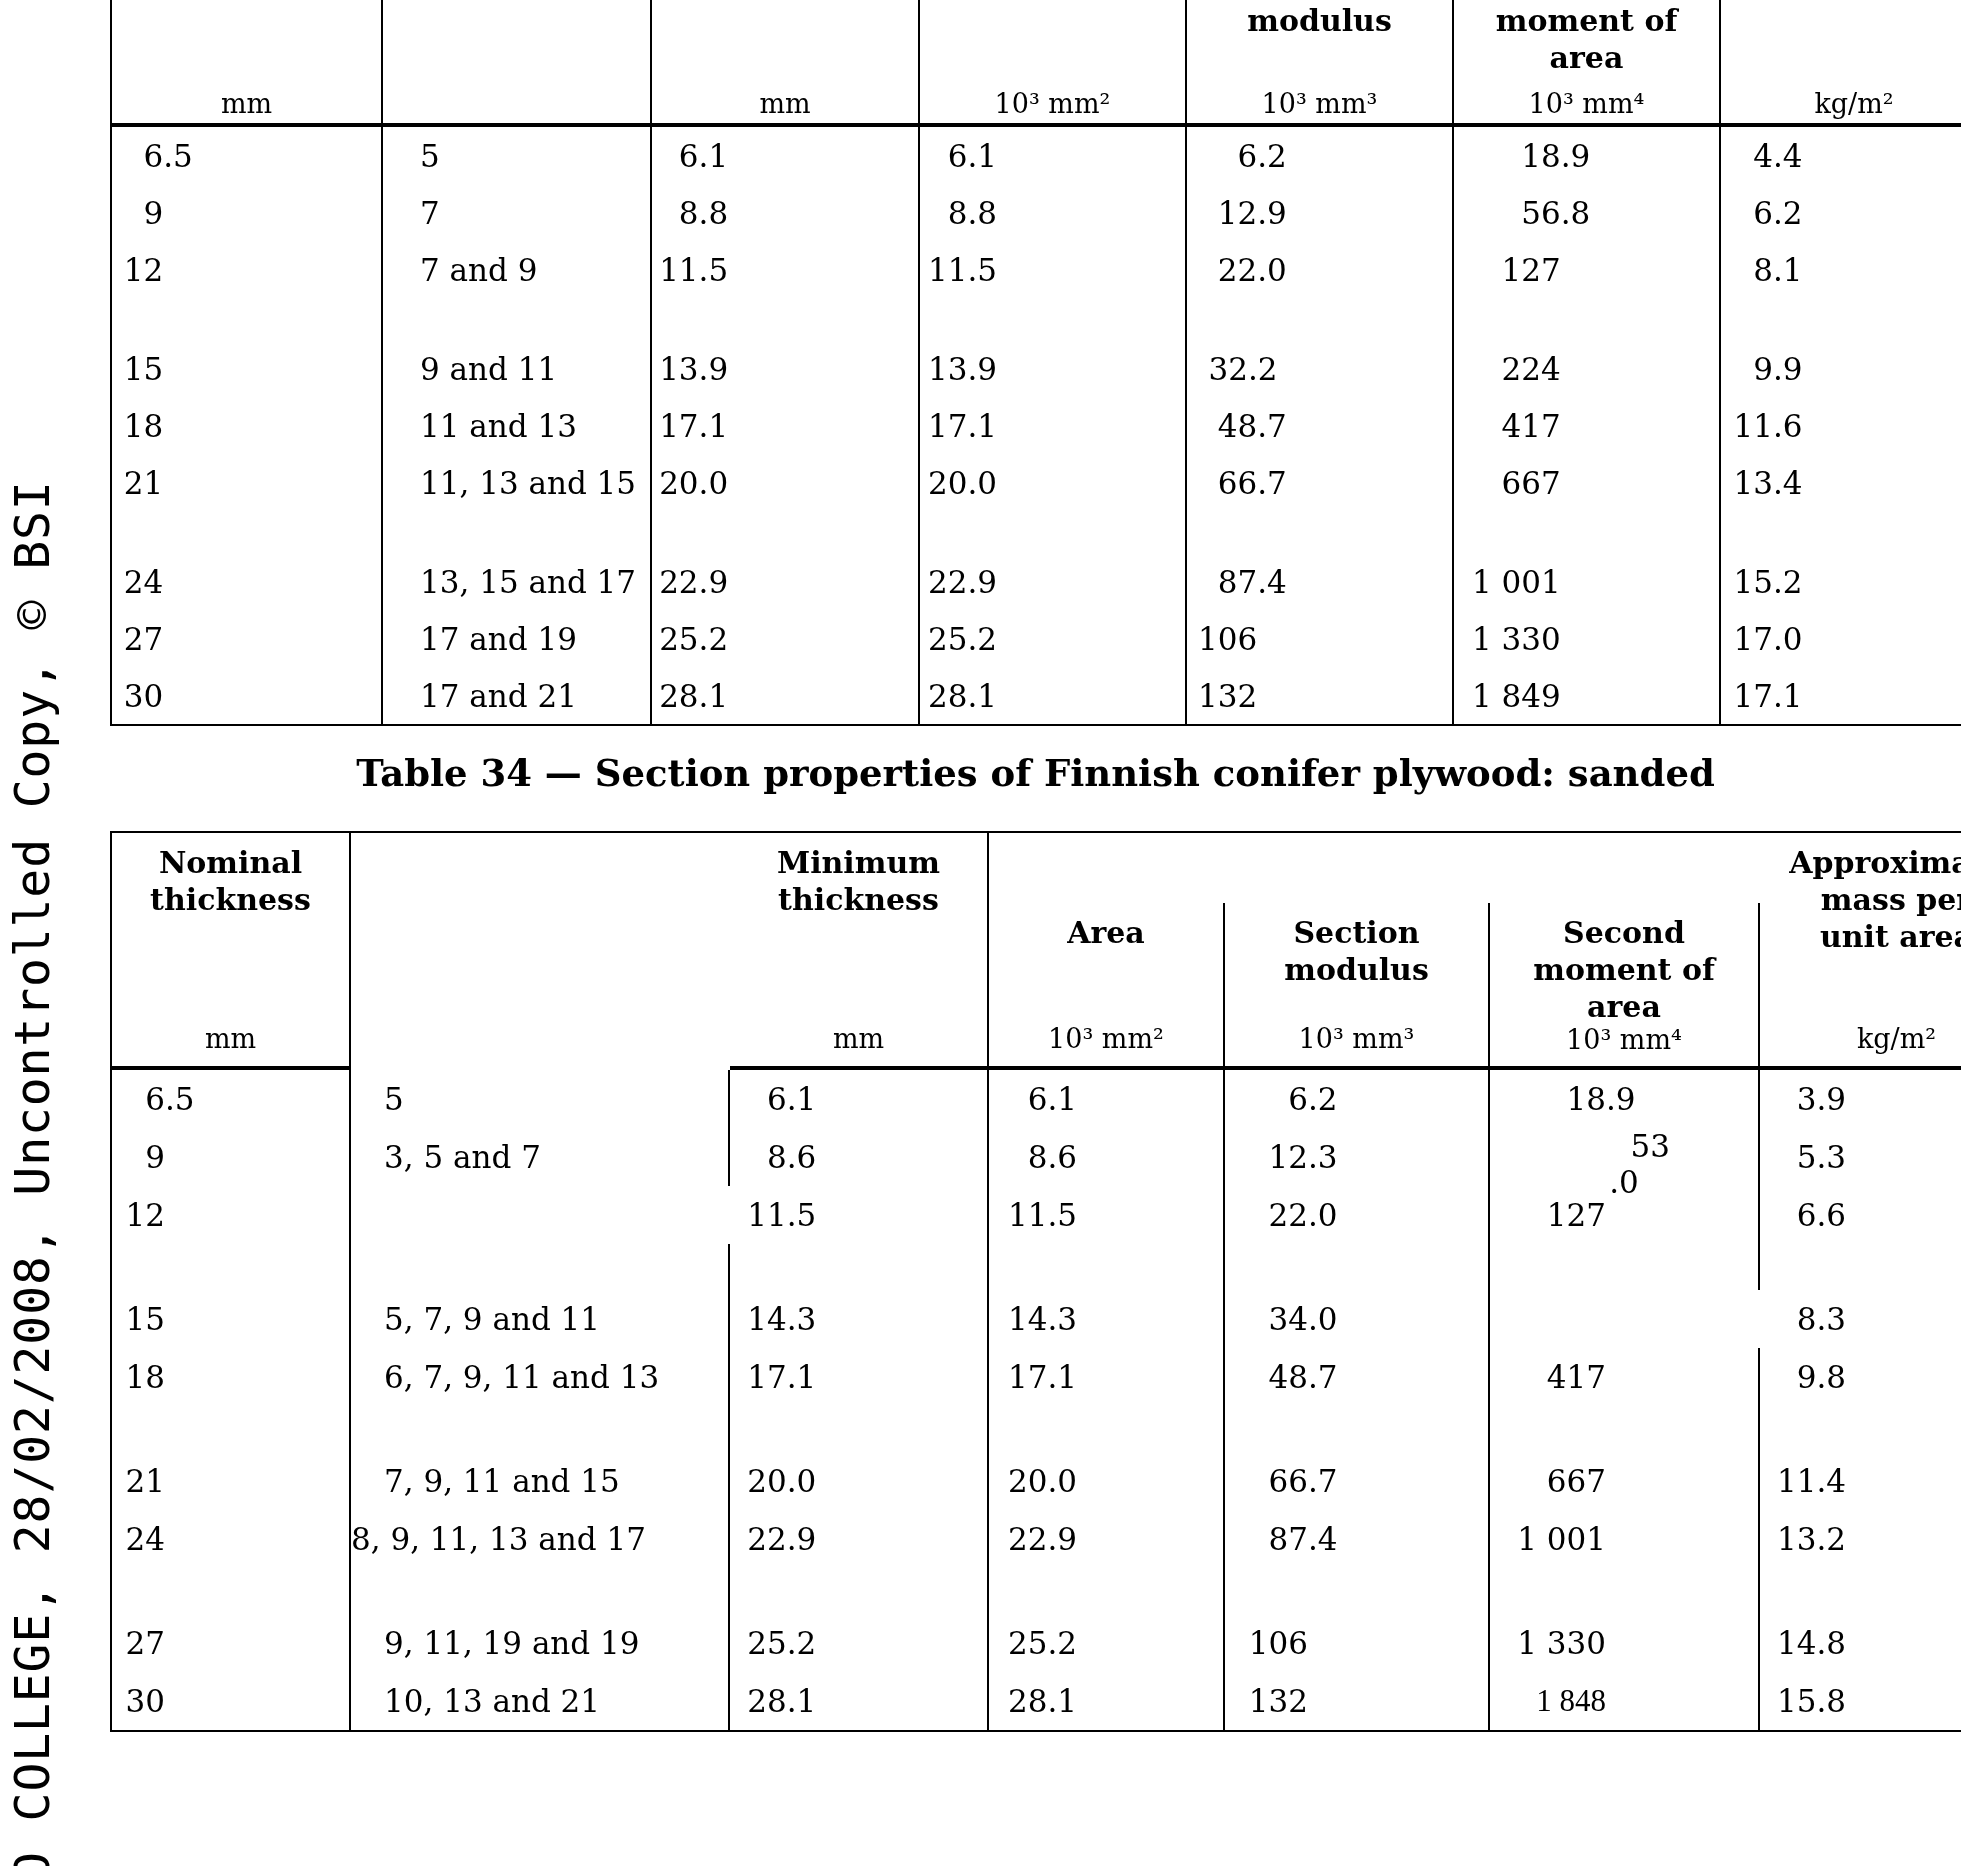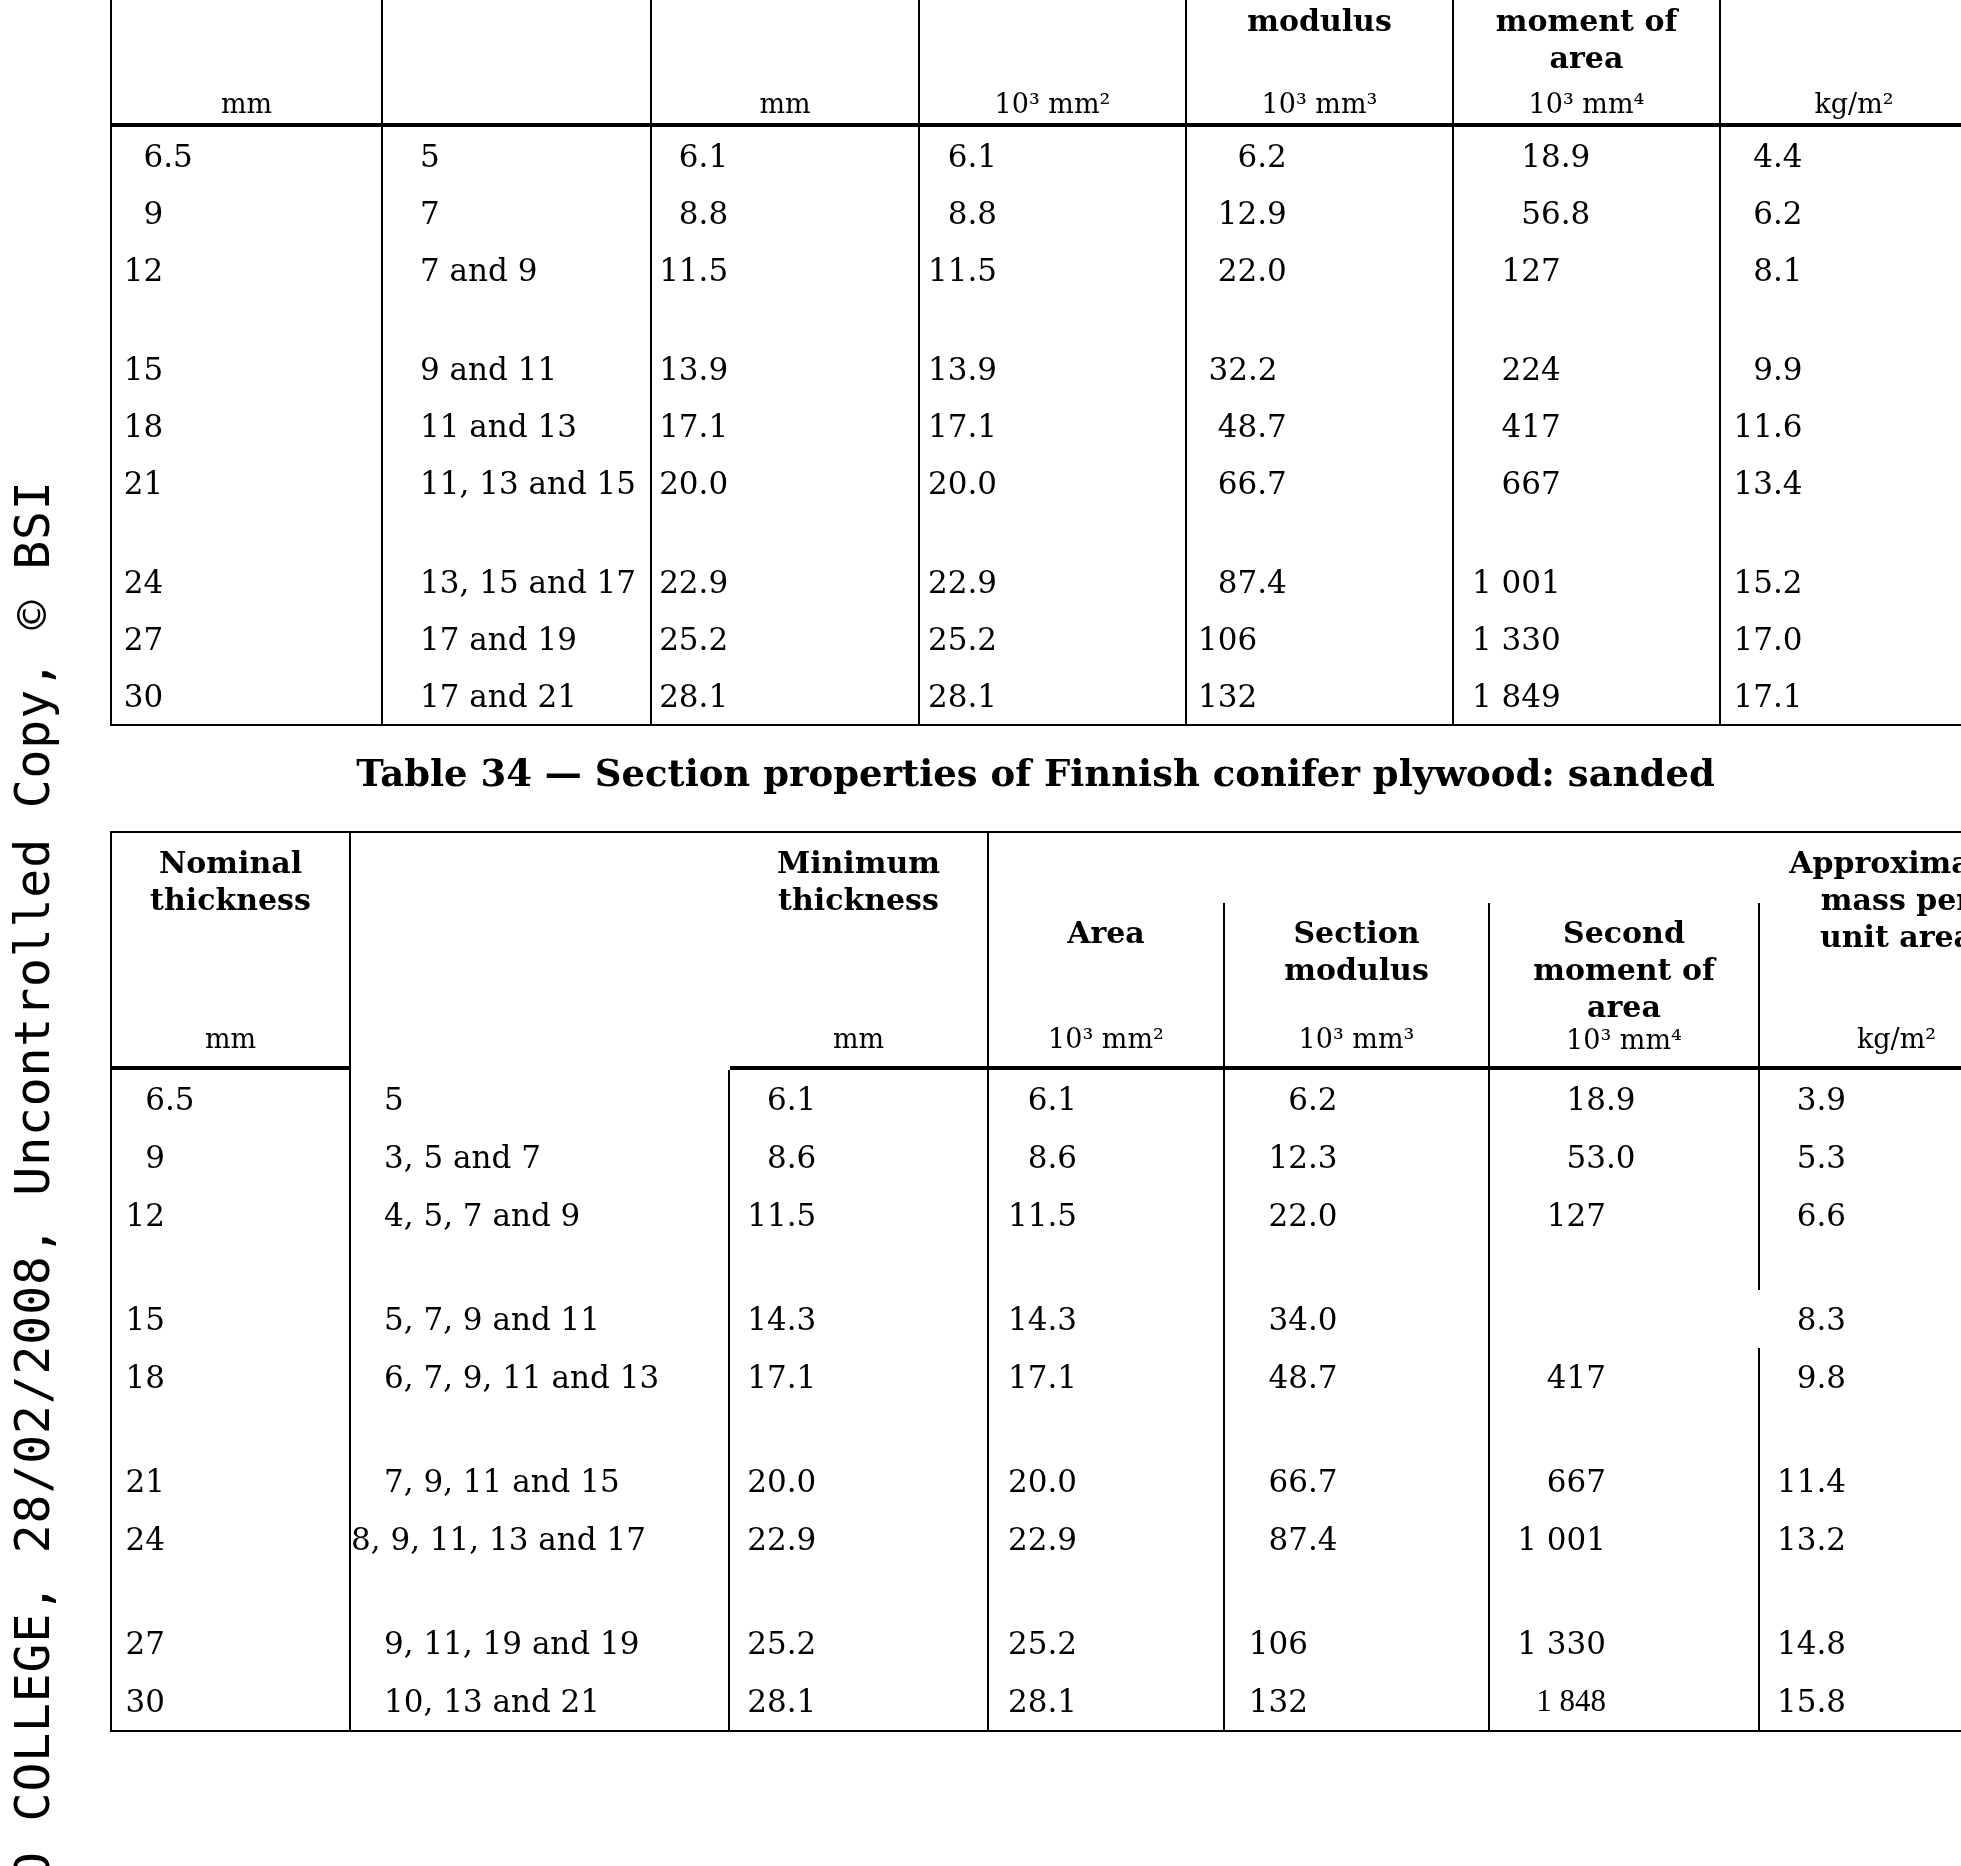--- a/index.html
+++ b/index.html
@@ -194,24 +194,23 @@
       <div class="c dc" style="grid-area: 4 / 3; padding-left: 14.7px;"><span class="ip" style="width: 42px;">6</span><span>.1</span></div>
       <div class="c dc" style="grid-area: 4 / 4; padding-left: 16.5px;"><span class="ip" style="width: 42px;">6</span><span>.1</span></div>
       <div class="c dc" style="grid-area: 4 / 5; padding-left: 22px;"><span class="ip" style="width: 61px;">6</span><span>.2</span></div>
       <div class="c dc" style="grid-area: 4 / 6; padding-left: 24px;"><span class="ip" style="width: 92px;">18</span><span>.9</span></div>
       <div class="c dc" style="grid-area: 4 / 7; padding-left: 16.5px;"><span class="ip" style="width: 40px;">3</span><span>.9</span></div>
       <div class="c dc" style="grid-area: 5 / 1; padding-left: 11px;"><span class="ip" style="width: 42px;">9</span></div>
       <div class="c dc" style="grid-area: 5 / 2; padding-left: 33px;">3, 5 and 7</div>
       <div class="c dc" style="grid-area: 5 / 3; padding-left: 14.7px;"><span class="ip" style="width: 42px;">8</span><span>.6</span></div>
       <div class="c dc" style="grid-area: 5 / 4; padding-left: 16.5px;"><span class="ip" style="width: 42px;">8</span><span>.6</span></div>
       <div class="c dc" style="grid-area: 5 / 5; padding-left: 22px;"><span class="ip" style="width: 61px;">12</span><span>.3</span></div>
-      <div class="c dc" style="grid-area: 5 / 6; padding-left: 24px;"><span class="ip" style="width: 92px;">53</span><span>.0</span></div>
+      <div class="c dc" style="grid-area: 5 / 6;  flex-direction: column;"><span class="ip" style="width: 92px;">53</span><span>.0</span></div>
       <div class="c dc" style="grid-area: 5 / 7; padding-left: 16.5px;"><span class="ip" style="width: 40px;">5</span><span>.3</span></div>
       <div class="c dc" style="grid-area: 6 / 1; padding-left: 11px;"><span class="ip" style="width: 42px;">12</span></div>
-      <div class="c dc" style="grid-area: 6 / 2; padding-left: 33px;">4, 5, 7 and 9</div>
       <div class="c dc" style="grid-area: 6 / 3; padding-left: 14.7px;"><span class="ip" style="width: 42px;">11</span><span>.5</span></div>
       <div class="c dc" style="grid-area: 6 / 4; padding-left: 16.5px;"><span class="ip" style="width: 42px;">11</span><span>.5</span></div>
       <div class="c dc" style="grid-area: 6 / 5; padding-left: 22px;"><span class="ip" style="width: 61px;">22</span><span>.0</span></div>
       <div class="c dc" style="grid-area: 6 / 6; padding-left: 24px;"><span class="ip" style="width: 92px;">127</span></div>
       <div class="c dc" style="grid-area: 6 / 7; padding-left: 16.5px;"><span class="ip" style="width: 40px;">6</span><span>.6</span></div>
       <div class="c dc" style="grid-area: 7 / 1;"></div>
       <div class="c dc" style="grid-area: 7 / 2;"></div>
       <div class="c dc" style="grid-area: 7 / 3;"></div>
       <div class="c dc" style="grid-area: 7 / 4;"></div>
       <div class="c dc" style="grid-area: 7 / 5;"></div>

